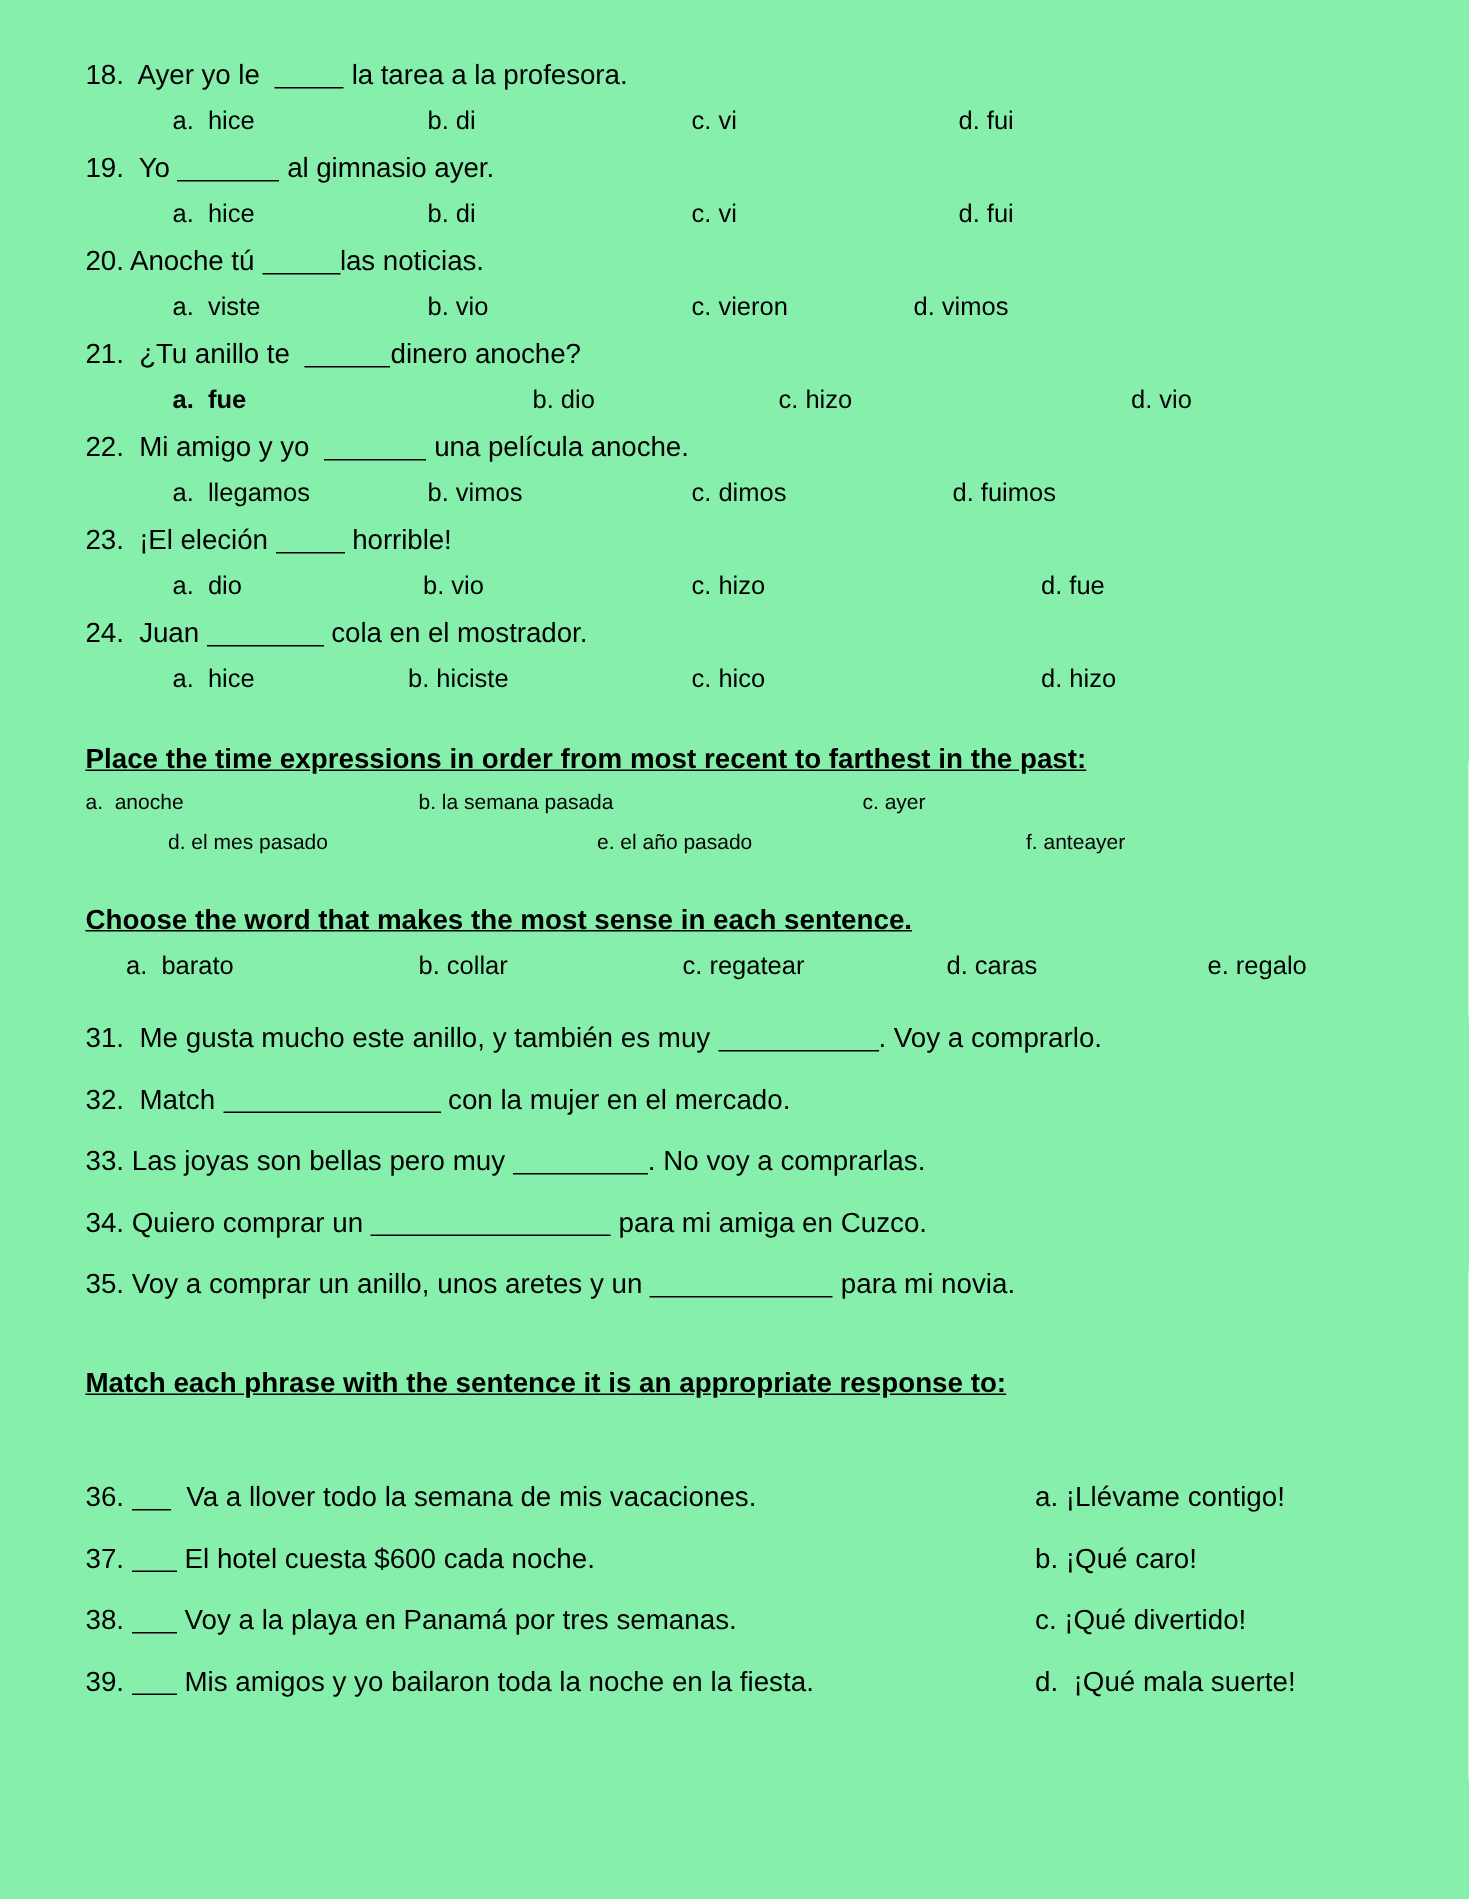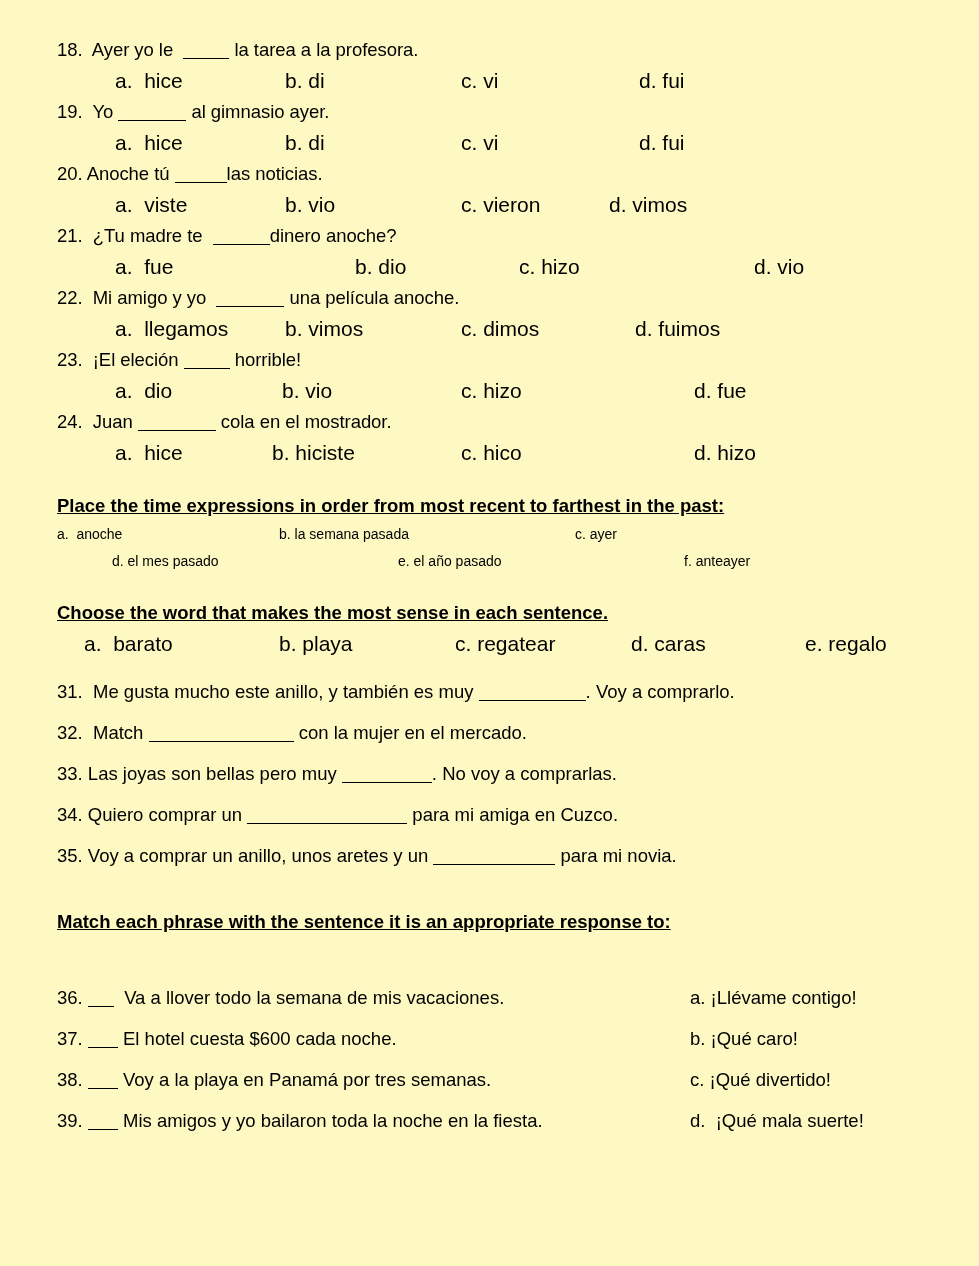--- a/index.html
+++ b/index.html
@@ -9,41 +9,41 @@
     background: #ffffff;
   }
   body {
     font-family: "Liberation Sans", sans-serif;
     color: #000000;
   }
   .page {
     position: relative;
     width: 979px;
     height: 1266px;
-    background: #fef9c3;
+    background: #86efac;
     overflow: hidden;
   }
   .doc {
     position: absolute;
     left: 57px;
     top: 34px;
     width: 880px;
   }
 
   
   .q-line {
     font-size: 18.5px;
     line-height: 31px;
     white-space: pre;
     letter-spacing: -0.05px;
   }
   .opts {
     position: relative;
     height: 31px;
-    font-size: 21px;
+    font-size: 17px;
     line-height: 31px;
     white-space: pre;
   }
   .opts .opt {
     position: absolute;
     top: 0;
   }
   .blank {
     text-decoration: none;
     border-bottom: 1.6px solid #000;
@@ -99,42 +99,42 @@
 <div class="page">
   <div class="doc">
 
     <div id="grammar-block">
         <div class="q-line"><span>18.</span><span>  Ayer yo le  </span><span class="blank" style="width: 46px;"></span><span> la tarea a la profesora.</span></div>
         <div class="opts"><span class="opt" style="left: 58px;">a.  hice</span><span class="opt" style="left: 228px;">b. di</span><span class="opt" style="left: 404px;">c. vi</span><span class="opt" style="left: 582px;">d. fui</span></div>
         <div class="q-line"><span>19.</span><span>  Yo </span><span class="blank" style="width: 68px;"></span><span> al gimnasio ayer.</span></div>
         <div class="opts"><span class="opt" style="left: 58px;">a.  hice</span><span class="opt" style="left: 228px;">b. di</span><span class="opt" style="left: 404px;">c. vi</span><span class="opt" style="left: 582px;">d. fui</span></div>
         <div class="q-line"><span>20.</span><span> Anoche tú </span><span class="blank" style="width: 52px;"></span><span>las noticias.</span></div>
         <div class="opts"><span class="opt" style="left: 58px;">a.  viste</span><span class="opt" style="left: 228px;">b. vio</span><span class="opt" style="left: 404px;">c. vieron</span><span class="opt" style="left: 552px;">d. vimos</span></div>
-        <div class="q-line"><span>21.</span><span>  ¿Tu madre te  </span><span class="blank" style="width: 57px;"></span><span>dinero anoche?</span></div>
-        <div class="opts"><span class="opt" style="left: 58px;">a.  fue</span><span class="opt" style="left: 298px;">b. dio</span><span class="opt" style="left: 462px;">c. hizo</span><span class="opt" style="left: 697px;">d. vio</span></div>
+        <div class="q-line"><span>21.</span><span>  ¿Tu anillo te  </span><span class="blank" style="width: 57px;"></span><span>dinero anoche?</span></div>
+        <div class="opts"><span class="opt" style="left: 58px; font-weight: bold;">a.  fue</span><span class="opt" style="left: 298px;">b. dio</span><span class="opt" style="left: 462px;">c. hizo</span><span class="opt" style="left: 697px;">d. vio</span></div>
         <div class="q-line"><span>22.</span><span>  Mi amigo y yo  </span><span class="blank" style="width: 68px;"></span><span> una película anoche.</span></div>
         <div class="opts"><span class="opt" style="left: 58px;">a.  llegamos</span><span class="opt" style="left: 228px;">b. vimos</span><span class="opt" style="left: 404px;">c. dimos</span><span class="opt" style="left: 578px;">d. fuimos</span></div>
         <div class="q-line"><span>23.</span><span>  ¡El eleción </span><span class="blank" style="width: 46px;"></span><span> horrible!</span></div>
         <div class="opts"><span class="opt" style="left: 58px;">a.  dio</span><span class="opt" style="left: 225px;">b. vio</span><span class="opt" style="left: 404px;">c. hizo</span><span class="opt" style="left: 637px;">d. fue</span></div>
         <div class="q-line"><span>24.</span><span>  Juan </span><span class="blank" style="width: 78px;"></span><span> cola en el mostrador.</span></div>
         <div class="opts"><span class="opt" style="left: 58px;">a.  hice</span><span class="opt" style="left: 215px;">b. hiciste</span><span class="opt" style="left: 404px;">c. hico</span><span class="opt" style="left: 637px;">d. hizo</span></div>
       </div>
 
     <div class="spacer-22"></div>
 
     <div class="section-head">Place the time expressions in order from most recent to farthest in the past:</div>
     <div id="time-block">
         <div class="tx-row"><span class="opt" style="left: 0px;">a.  anoche</span><span class="opt" style="left: 222px;">b. la semana pasada</span><span class="opt" style="left: 518px;">c. ayer</span></div>
         <div class="tx-row"><span class="opt" style="left: 55px;">d. el mes pasado</span><span class="opt" style="left: 341px;">e. el año pasado</span><span class="opt" style="left: 627px;">f. anteayer</span></div>
       </div>
 
     <div class="spacer-22"></div>
 
     <div class="section-head">Choose the word that makes the most sense in each sentence.</div>
-    <div class="opts" id="vocab-options"><span class="opt" style="left: 27px;">a.  barato</span><span class="opt" style="left: 222px;">b. playa</span><span class="opt" style="left: 398px;">c. regatear</span><span class="opt" style="left: 574px;">d. caras</span><span class="opt" style="left: 748px;">e. regalo</span></div>
+    <div class="opts" id="vocab-options"><span class="opt" style="left: 27px;">a.  barato</span><span class="opt" style="left: 222px;">b. collar</span><span class="opt" style="left: 398px;">c. regatear</span><span class="opt" style="left: 574px;">d. caras</span><span class="opt" style="left: 748px;">e. regalo</span></div>
     <div class="spacer-12"></div>
     <div id="vocab-block">
         <div class="v-line"><span>31.</span><span>  Me gusta mucho este anillo, y también es muy </span><span class="blank" style="width: 107px;"></span><span>. Voy a comprarlo.</span></div>
         <div class="v-line"><span>32.</span><span>  Match </span><span class="blank" style="width: 145px;"></span><span> con la mujer en el mercado.</span></div>
         <div class="v-line"><span>33.</span><span> Las joyas son bellas pero muy </span><span class="blank" style="width: 90px;"></span><span>. No voy a comprarlas.</span></div>
         <div class="v-line"><span>34.</span><span> Quiero comprar un </span><span class="blank" style="width: 160px;"></span><span> para mi amiga en Cuzco.</span></div>
         <div class="v-line"><span>35.</span><span> Voy a comprar un anillo, unos aretes y un </span><span class="blank" style="width: 122px;"></span><span> para mi novia.</span></div>
       </div>
 
     <div class="spacer-30"></div>

